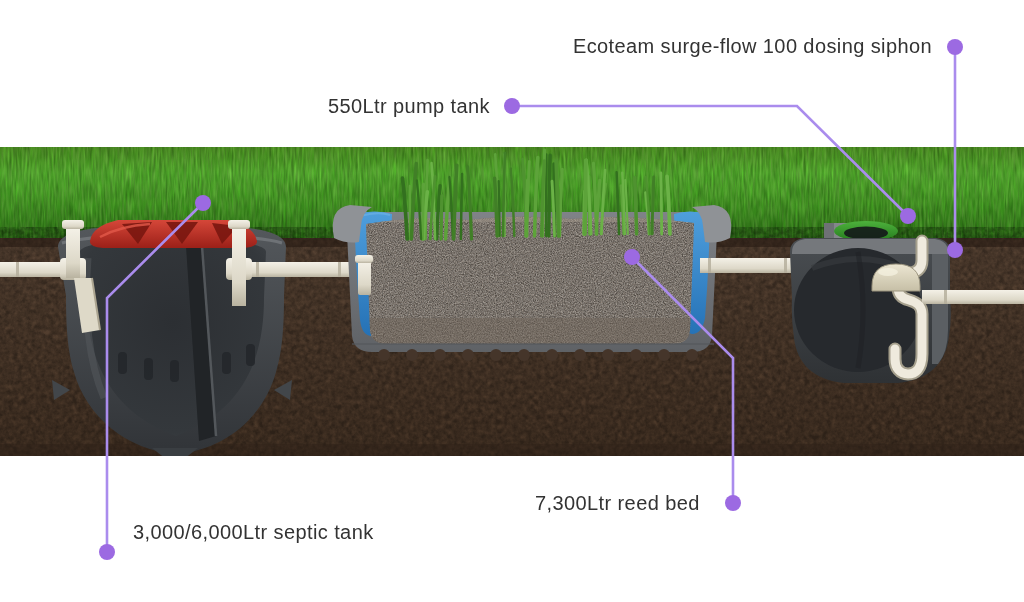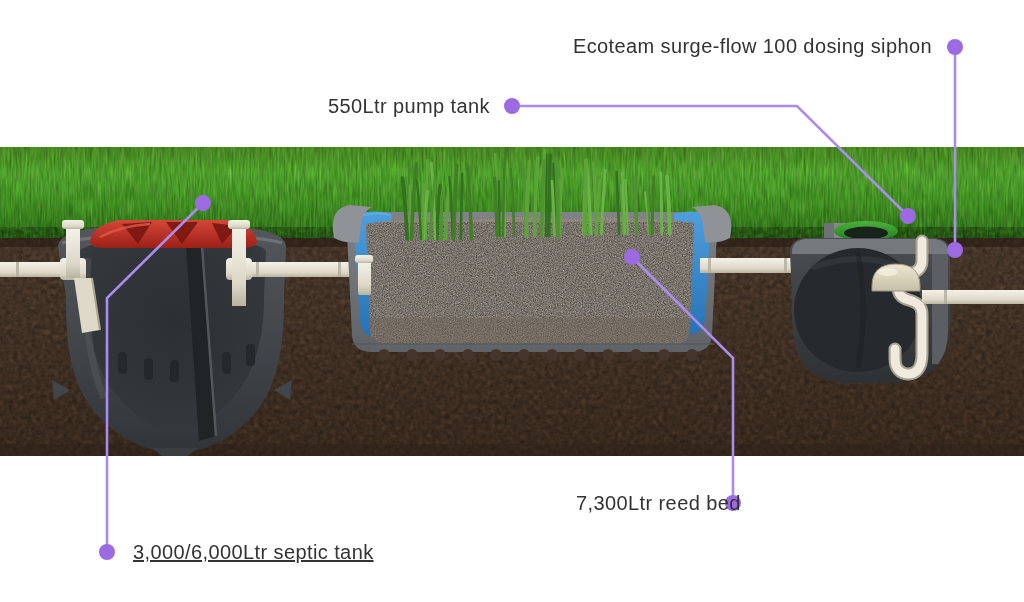--- a/index.html
+++ b/index.html
@@ -13,22 +13,22 @@
   .stage svg{position:absolute;left:0;top:0;}
   .lbl{
     position:absolute;
     font-size:20px;
     letter-spacing:.4px;
     color:var(--c-label_text,#333333);
     white-space:nowrap;
     line-height:24px;
     text-align:right;
   }
-  .lbl-septic{left:133px;top:540px;text-decoration:underline;}
-  .lbl-reed{left:535px;top:491px;margin-left:41px;}
+  .lbl-septic{left:133px;top:520px;}
+  .lbl-reed{left:535px;top:491px;}
   .lbl-pump{right:534px;top:94px;}
   .lbl-siphon{right:92px;top:34px;}
 </style>
 </head>
 <body>
 
 <div class="stage">
 
 <svg width="1024" height="602" viewBox="0 0 1024 602" aria-hidden="true">
   <defs>

